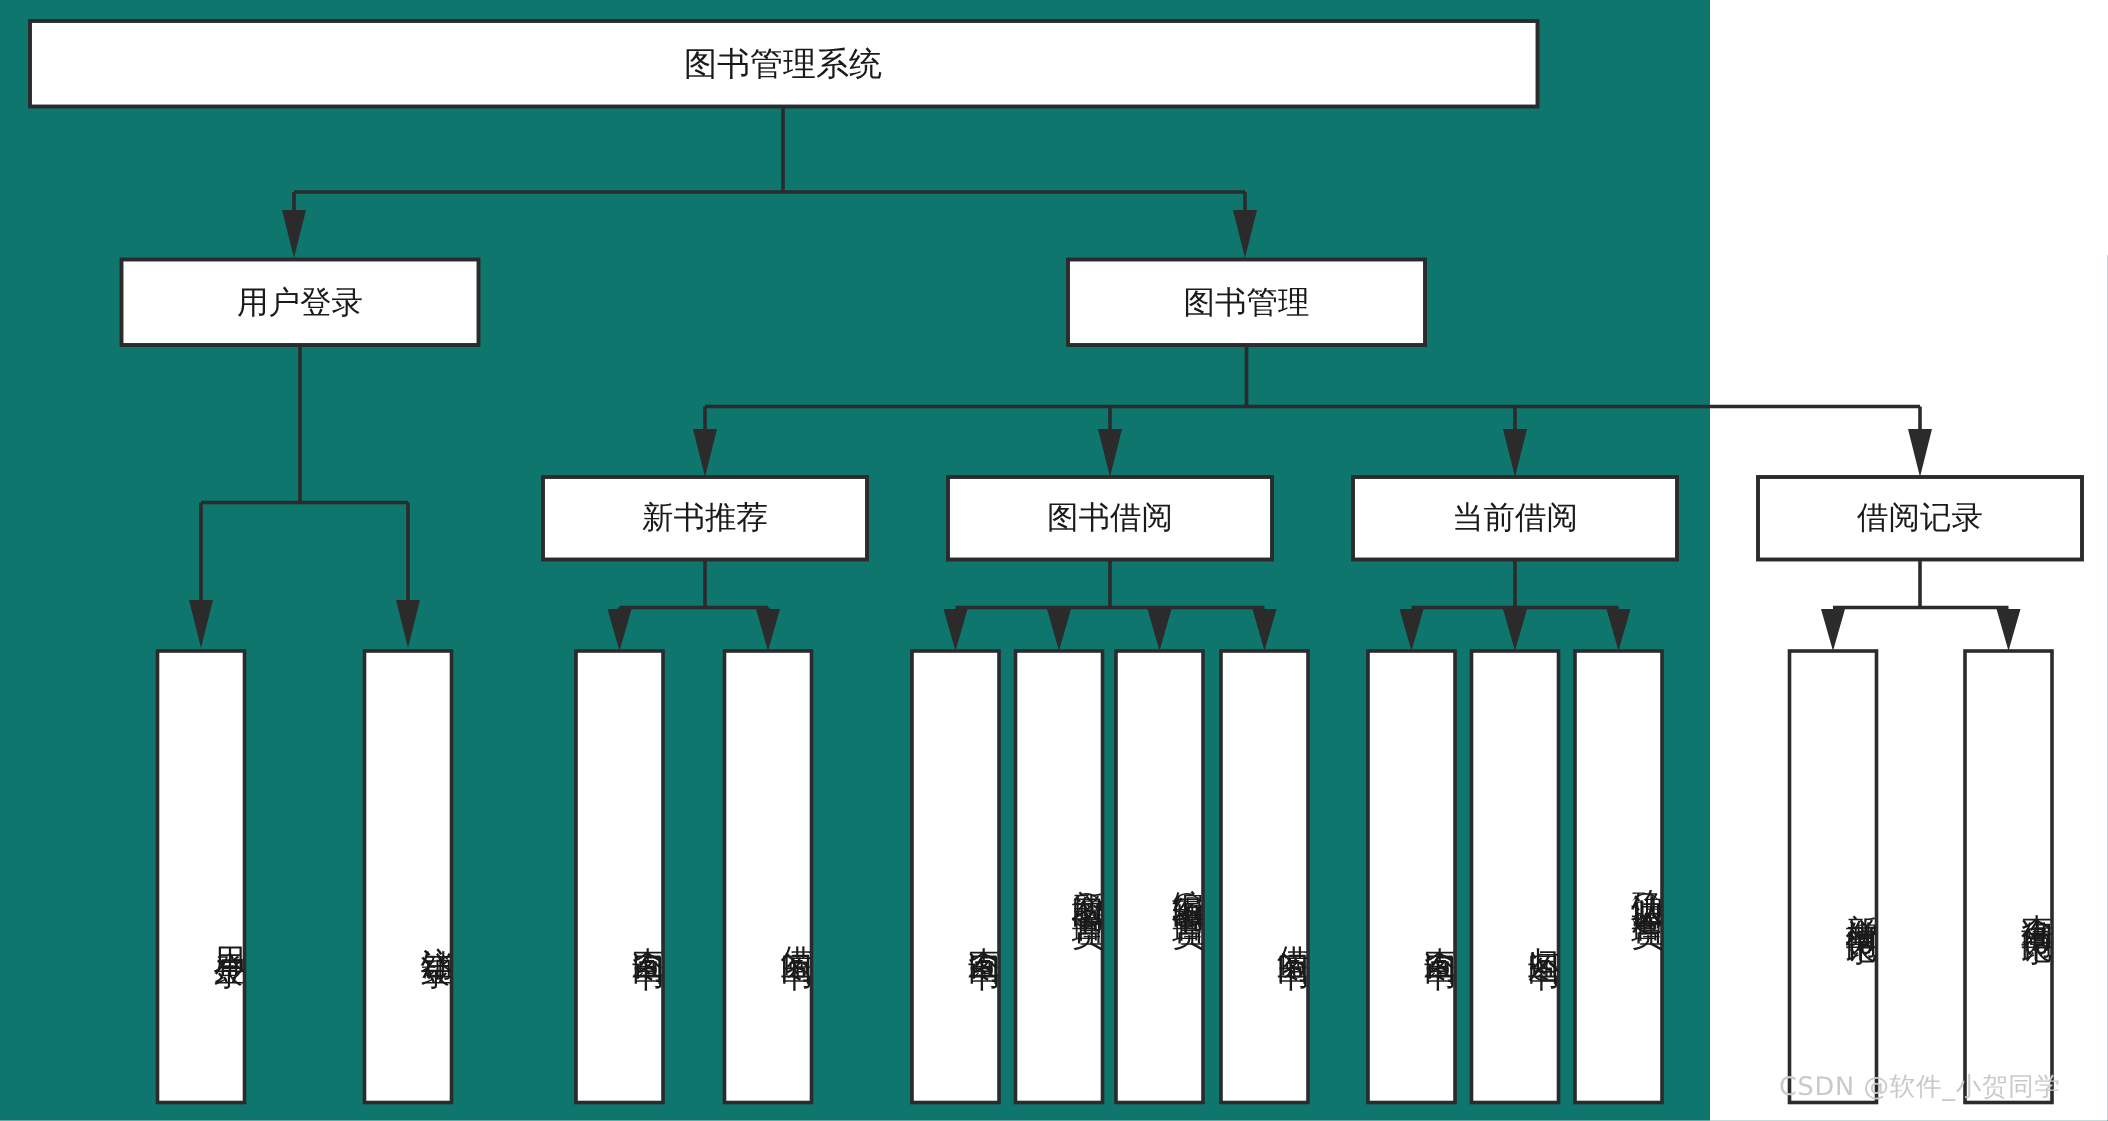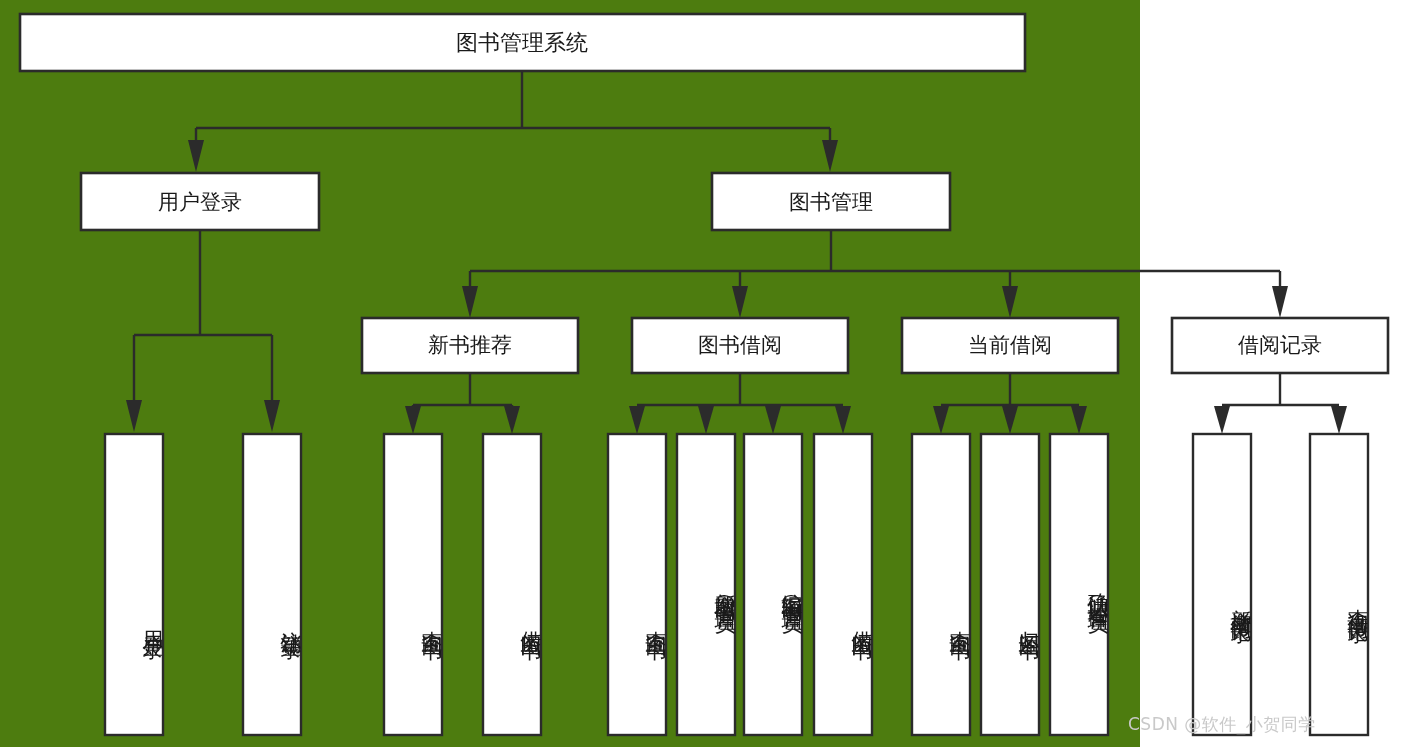--- a/index.html
+++ b/index.html
@@ -10,21 +10,21 @@
   body {
     width: 1405px;
     height: 747px;
     overflow: hidden;
     font-family: "DejaVu Sans", "Liberation Sans", sans-serif;
   }
   #diagram-root {
     position: relative;
     width: 1140px;
     height: 747px;
-    background: #4d7c0f;
+    background: #0f766e;
   }
   svg.diagram-canvas {
     position: absolute;
     left: 0;
     top: 0;
     width: 1405px;
     height: 747px;
     display: block;
   }
   .node-box {
@@ -72,21 +72,21 @@
     letter-spacing: 3px;
     color: #1a1a1a;
     white-space: nowrap;
     display: flex;
     align-items: flex-start;
     justify-content: center;
     pointer-events: none;
   }
   .watermark {
     position: absolute;
-    left: 1128px;
+    left: 1186px;
     top: 713px;
     font-family: "DejaVu Sans", "Liberation Sans", sans-serif;
     font-size: 17px;
     color: #c9c9c9;
     white-space: nowrap;
     letter-spacing: 0.5px;
   }
 </style>
 </head>
 <body>

